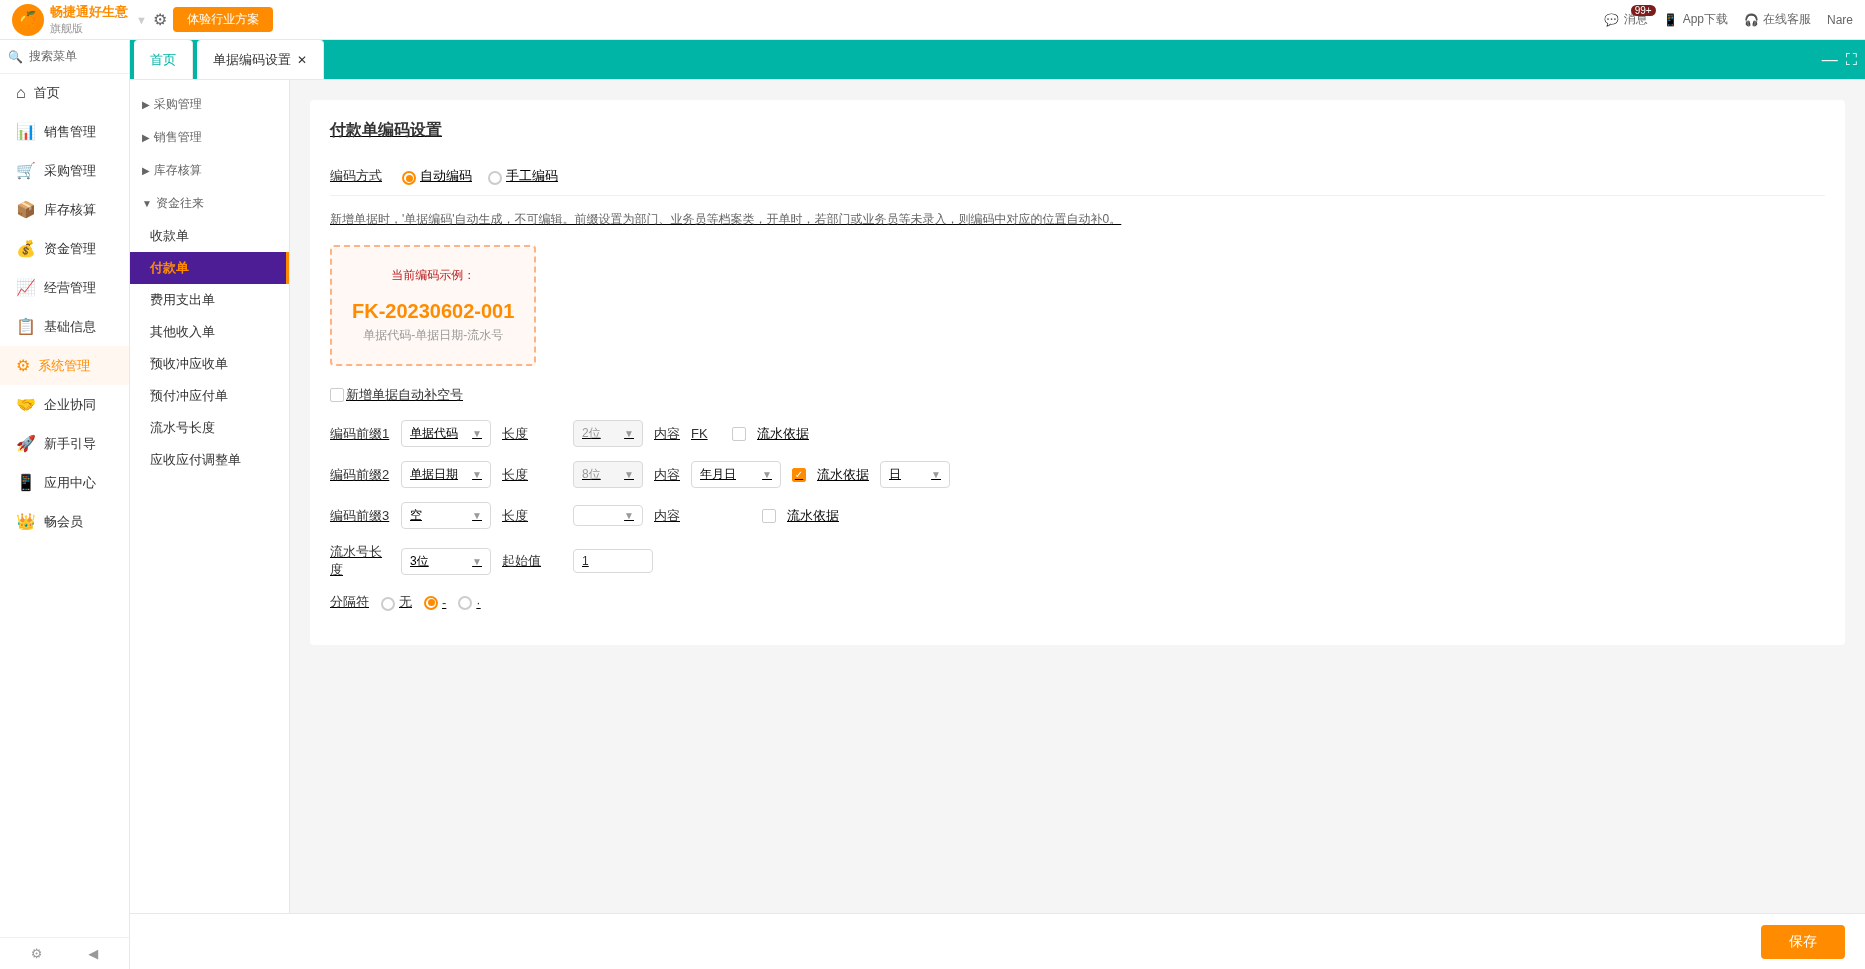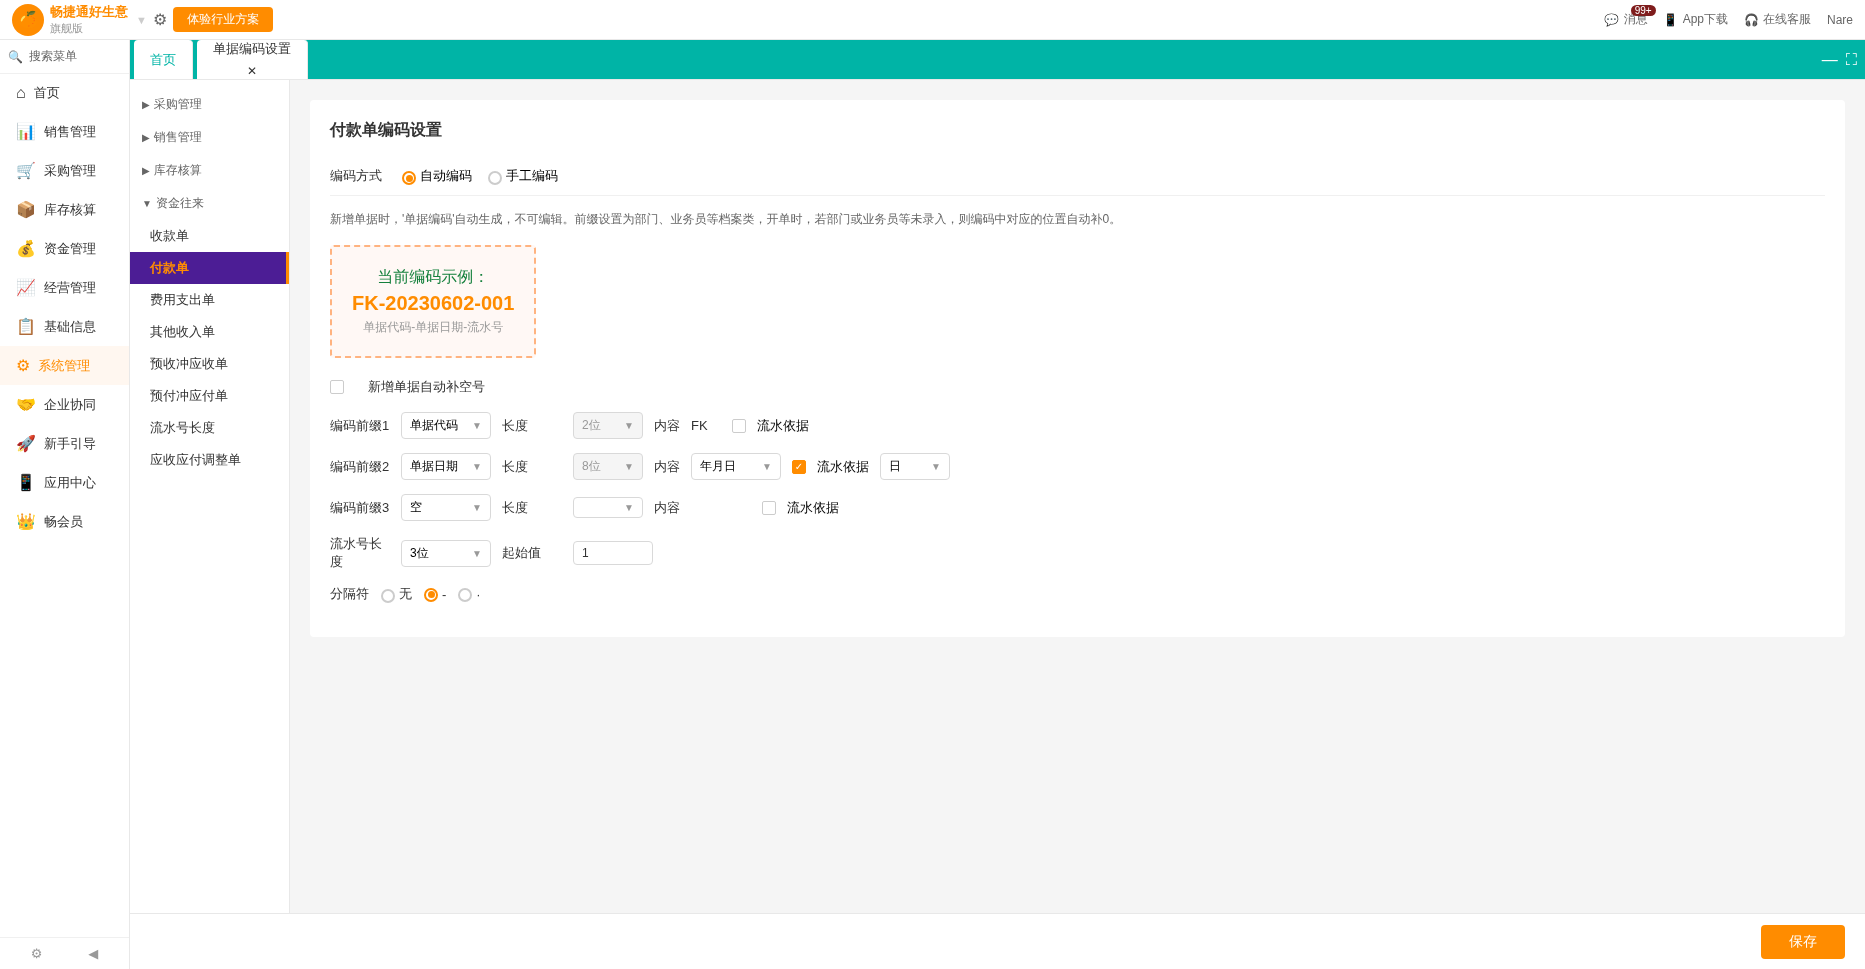--- a/index.html
+++ b/index.html
@@ -44,43 +44,43 @@
     
     .sec-sidebar { width: 160px; background: #fff; border-right: 1px solid #e8e8e8; overflow-y: auto; flex-shrink: 0; padding: 8px 0; }
     .sec-sidebar-group { }
     .sec-sidebar-header { padding: 8px 12px; color: #666; font-size: 12px; display: flex; align-items: center; gap: 4px; cursor: pointer; }
     .sec-sidebar-header .arrow { font-size: 10px; }
     .sec-sidebar-item { padding: 7px 20px; font-size: 13px; color: #333; cursor: pointer; }
     .sec-sidebar-item.active { background: #4c1d95; color: #ff8c00; font-weight: bold; border-right: 3px solid #ff8c00; }
 
     
     .main-content { flex: 1; overflow-y: auto; padding: 20px; background: #f5f5f5; }
-    .panel { background: #fff; border-radius: 4px; padding: 20px; }
+    .panel { background: #fff; border-radius: 4px; padding: 20px; text-decoration: underline; }
     .panel-title { font-size: 16px; font-weight: bold; color: #333; margin-bottom: 16px; }
 
     
     .encode-method { display: flex; align-items: center; gap: 20px; padding: 10px 0; border-bottom: 1px solid #f0f0f0; margin-bottom: 14px; }
     .encode-method-label { color: #333; font-size: 13px; }
     .radio-group { display: flex; align-items: center; gap: 16px; }
     .radio-item { display: flex; align-items: flex-end; gap: 4px; cursor: pointer; font-size: 13px; }
     .radio-circle { width: 14px; height: 14px; border-radius: 50%; border: 2px solid #ccc; display: inline-flex; align-items: center; justify-content: center; }
     .radio-circle.checked { border-color: #ff8c00; }
     .radio-circle.checked::after { content: ''; width: 7px; height: 7px; background: #ff8c00; border-radius: 50%; }
 
     
     .info-text { font-size: 12px; color: #666; margin-bottom: 16px; line-height: 1.6; }
 
     
     .preview-box { border: 2px dashed #ffb380; background: #fff8f5; border-radius: 4px; padding: 20px; display: inline-block; margin-bottom: 20px; text-align: center; }
-    .preview-label { font-size: 16px; color: #15803d; margin-bottom: 4px; }
+    .preview-label { font-size: 12px; color: #b91c1c; margin-bottom: 16px; }
     .preview-code { font-size: 20px; font-weight: bold; color: #ff8c00; }
     .preview-sub { font-size: 12px; color: #999; margin-top: 4px; }
 
     
-    .checkbox-row { display: flex; align-items: center; gap: 24px; margin-bottom: 16px; font-size: 13px; color: #333; }
+    .checkbox-row { display: flex; align-items: center; gap: 2px; margin-bottom: 16px; font-size: 13px; color: #333; }
     .checkbox-box { width: 14px; height: 14px; border: 1px solid #ccc; border-radius: 2px; cursor: pointer; }
 
     
     .form-row { display: flex; align-items: center; gap: 11px; margin-bottom: 14px; }
     .form-label { color: #333; font-size: 13px; width: 60px; }
     .form-select { border: 1px solid #d9d9d9; border-radius: 4px; padding: 4px 8px; font-size: 12px; display: flex; align-items: center; gap: 4px; cursor: pointer; background: #fff; min-width: 90px; justify-content: space-between; }
     .form-select-sm { min-width: 70px; }
     .form-input { border: 1px solid #d9d9d9; border-radius: 4px; padding: 4px 8px; font-size: 12px; width: 50px; color: #333; background: #fff; }
     .form-content-label { color: #333; font-size: 13px; }
     .form-content-value { color: #333; font-size: 13px; min-width: 30px; }
@@ -195,21 +195,21 @@
       <span style="cursor:pointer;color:#999;">◀</span>
     </div>
   </div>
 
   <div class="content-area">
 
     <div class="tab-bar" style="background:#00b4a6;">
       <div class="tab" style="background:#fff;color:#00b4a6;border-radius:4px 4px 0 0;margin-left:4px;">
         <span>首页</span>
       </div>
-      <div class="tab active" style="background:#fff;color:#333;border-radius:4px 4px 0 0;margin-left:4px;flex-direction:column;">
+      <div class="tab active" style="background:#fff;color:#333;border-radius:4px 4px 0 0;margin-left:4px;">
         <span>单据编码设置</span>
         <span class="tab-close">✕</span>
       </div>
       <div class="flex-1"></div>
       <div class="tab-expand">
         <span style="color:white;">—</span>
         <span style="color:white;">⛶</span>
       </div>
     </div>
 

